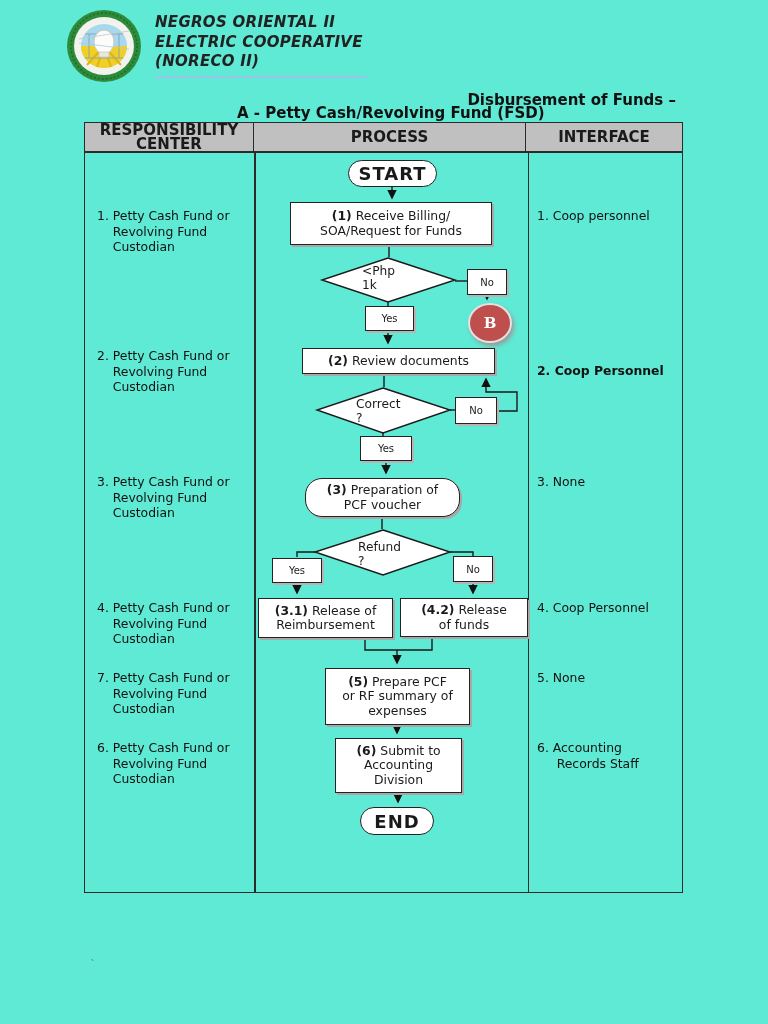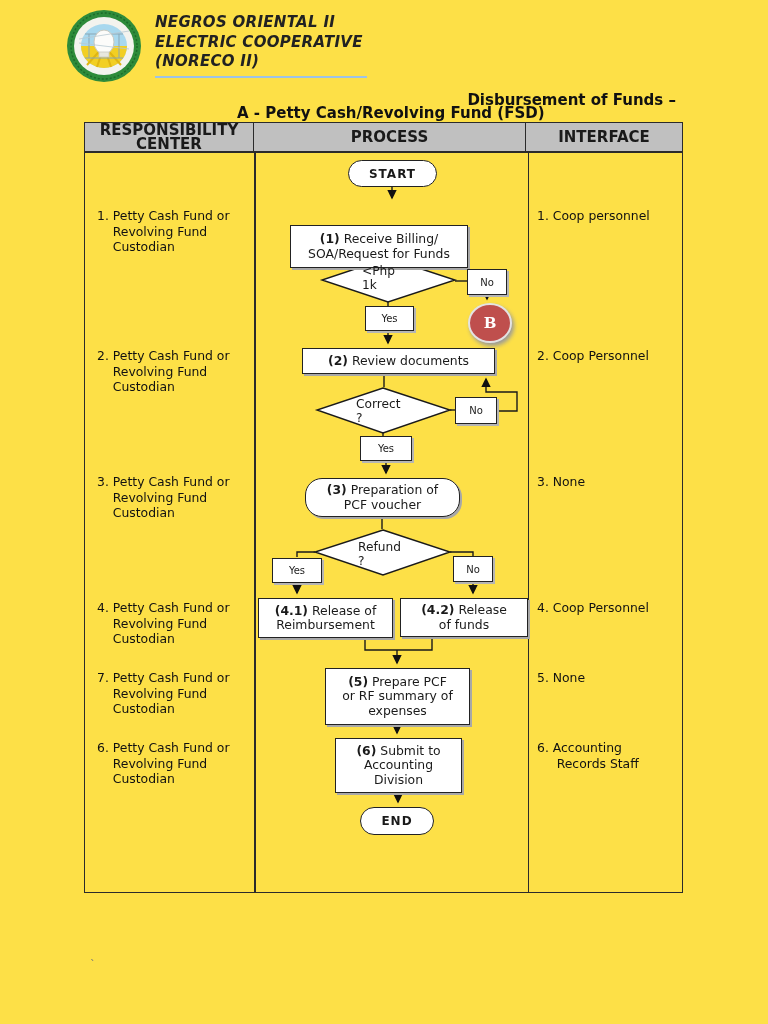--- a/index.html
+++ b/index.html
@@ -1,16 +1,16 @@
 <!DOCTYPE html>
 <html><head>
 <meta charset="utf-8">
 <style>
   html,body{margin:0;padding:0;background:#fff;}
-  #page{position:relative;width:768px;height:1024px;background:#fde047;overflow:hidden;
+  #page{position:relative;width:768px;height:1024px;background:#5eead4;overflow:hidden;
         font-family:"DejaVu Sans","Liberation Sans",sans-serif;color:#1a1a1a;}
   .pre{white-space:pre-line;}
   .prehard{white-space:pre;}
 
   
   #company-name{position:absolute;left:155px;top:13px;font-size:15px;font-weight:bold;
     font-style:italic;line-height:19.5px;color:#222;letter-spacing:.3px;}
   #blue-rule{position:absolute;left:155px;top:76px;width:212px;height:2px;}
 
   
@@ -37,21 +37,21 @@
 
   
   #flow{position:absolute;left:0;top:0;width:768px;height:1024px;z-index:2;}
   #flow svg{position:absolute;left:0;top:0;}
   .flowbox{position:absolute;background:#fff;border:1.5px solid #222;box-sizing:border-box;
     display:flex;align-items:center;justify-content:center;text-align:center;
     font-size:12.4px;line-height:14.5px;box-shadow:2px 2px 0 #a8a8a8;}
   .flowbox b{font-weight:bold;}
   .terminal{position:absolute;background:#fff;border:1.6px solid #222;border-radius:15px;
     box-sizing:border-box;display:flex;align-items:center;justify-content:center;
-    font-size:12px;font-weight:bold;letter-spacing:1px;}
+    font-size:18px;font-weight:bold;letter-spacing:1px;}
   .yn{position:absolute;background:#fff;border:1.4px solid #222;box-sizing:border-box;
     display:flex;align-items:center;justify-content:center;font-size:10px;
     box-shadow:2px 2px 0 #b5b5b5;}
   .dtext{position:absolute;font-size:12.2px;line-height:14px;text-align:left;}
   #conn-b{position:absolute;left:468px;top:303px;width:44px;height:40px;border-radius:50%;
     border:2px solid #e3e3e3;box-sizing:border-box;display:flex;align-items:center;
     justify-content:center;font-family:"DejaVu Serif","Liberation Serif",serif;
     font-weight:bold;font-size:15px;color:#fff;box-shadow:2px 3px 4px #9a9a9a;}
   #stray-mark{position:absolute;left:90px;top:958px;font-size:11px;color:#777;}
 </style>
@@ -103,21 +103,21 @@
     Revolving Fund
     Custodian</div>
     <div class="resp-item prehard" style="top:547px;">7. Petty Cash Fund or
     Revolving Fund
     Custodian</div>
     <div class="resp-item prehard" style="top:617px;">6. Petty Cash Fund or
     Revolving Fund
     Custodian</div>
 
     <div class="intf-item prehard" style="top:85px;">1. Coop personnel</div>
-    <div class="intf-item prehard" style="top:225px;">2. Coop Personnel</div>
+    <div class="intf-item prehard" style="top:240px;font-weight:bold;">2. Coop Personnel</div>
     <div class="intf-item prehard" style="top:351px;">3. None</div>
     <div class="intf-item prehard" style="top:477px;">4. Coop Personnel</div>
     <div class="intf-item prehard" style="top:547px;">5. None</div>
     <div class="intf-item prehard" style="top:617px;">6. Accounting
      Records Staff</div>
   </div>
 
   <div id="flow">
     <svg width="768" height="1024" viewBox="0 0 768 1024">
       <defs>
@@ -147,21 +147,21 @@
         <line x1="397" y1="725" x2="397" y2="733" marker-end="url(#arr)"></line>
         <line x1="398" y1="793" x2="398" y2="802" marker-end="url(#arr)"></line>
         <polygon points="388,258 455,280 388,302 322,280" fill="#fff"></polygon>
         <polygon points="383,388 450,410 383,433 317,410" fill="#fff"></polygon>
         <polygon points="383,530 450,552 383,575 315,552" fill="#fff"></polygon>
       </g>
     </svg>
 
     <div class="terminal" style="left:348px;top:160px;width:89px;height:27px;">START</div>
 
-    <div class="flowbox" style="left:290px;top:202px;width:178px;height:43px;margin-top:23px;">
+    <div class="flowbox" style="left:290px;top:202px;width:202px;height:43px;">
         <span class="pre"><b>(1)</b><span> Receive Billing/
 SOA/Request for Funds</span></span>
       </div>
 
     <div class="dtext pre" style="left:362px;top:264px;">&lt;Php
 1k</div>
     <div class="yn" style="left:467px;top:269px;width:40px;height:26px;">No</div>
     <div class="yn" style="left:365px;top:306px;width:49px;height:25px;">Yes</div>
 
     <div id="conn-b" style="background:#bf4f4d;">B</div>
@@ -179,21 +179,21 @@
         <span class="pre"><b>(3)</b><span> Preparation of
 PCF voucher</span></span>
       </div>
 
     <div class="dtext pre" style="left:358px;top:540px;">Refund
 ?</div>
     <div class="yn" style="left:272px;top:558px;width:50px;height:25px;">Yes</div>
     <div class="yn" style="left:453px;top:556px;width:40px;height:26px;">No</div>
 
     <div class="flowbox" style="left:258px;top:598px;width:135px;height:40px;">
-        <span class="pre"><b>(4.1)</b><span> Release of
+        <span class="pre"><b>(3.1)</b><span> Release of
 Reimbursement</span></span>
       </div>
 
     <div class="flowbox" style="left:400px;top:598px;width:128px;height:39px;">
         <span class="pre"><b>(4.2)</b><span> Release
 of funds</span></span>
       </div>
 
     <div class="flowbox" style="left:325px;top:668px;width:145px;height:57px;">
         <span class="pre"><b>(5)</b><span> Prepare PCF

